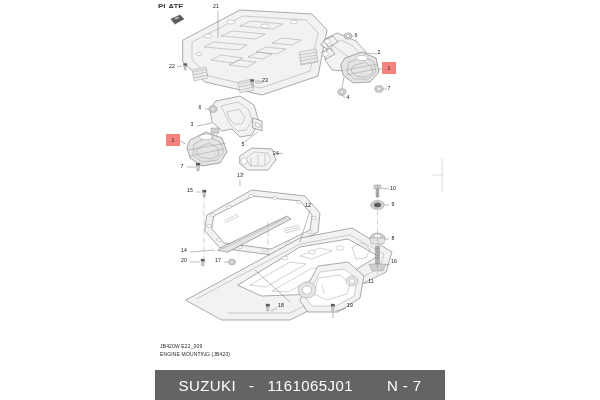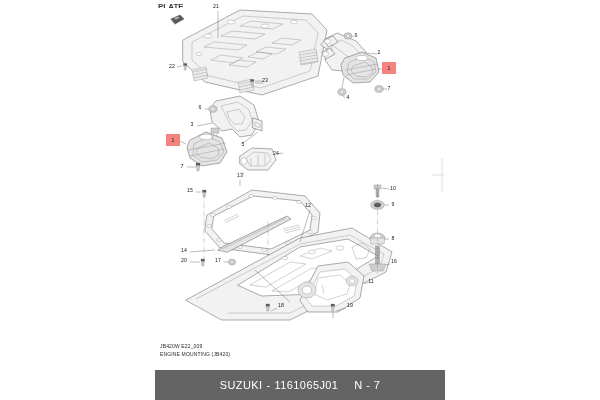--- a/index.html
+++ b/index.html
@@ -77,22 +77,22 @@
     position: absolute;
     left: 155px;
     top: 370px;
     width: 290px;
     height: 30px;
     background: #646464;
     color: #ffffff;
     display: flex;
     align-items: center;
     justify-content: center;
-    gap: 3px;
-    font-size: 11px;
+    gap: 12px;
+    font-size: 15px;
     letter-spacing: 0.4px;
   }
   #footer-bar .sep { padding: 0 1px; }
   .regmark { stroke: #c9c9c9; stroke-width: 0.6; fill: none; }
 </style>
 </head>
 <body>
 
 <div id="page">
 

